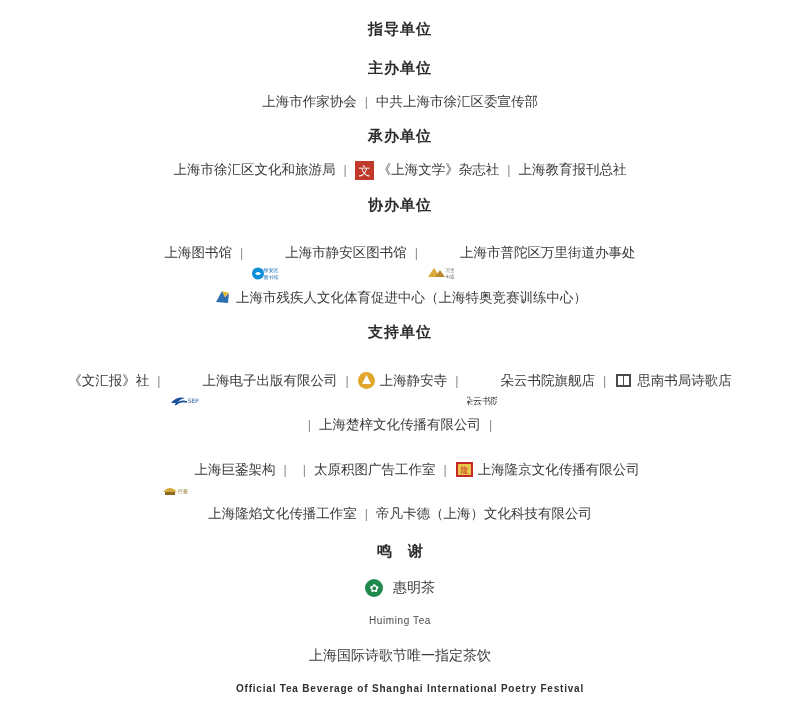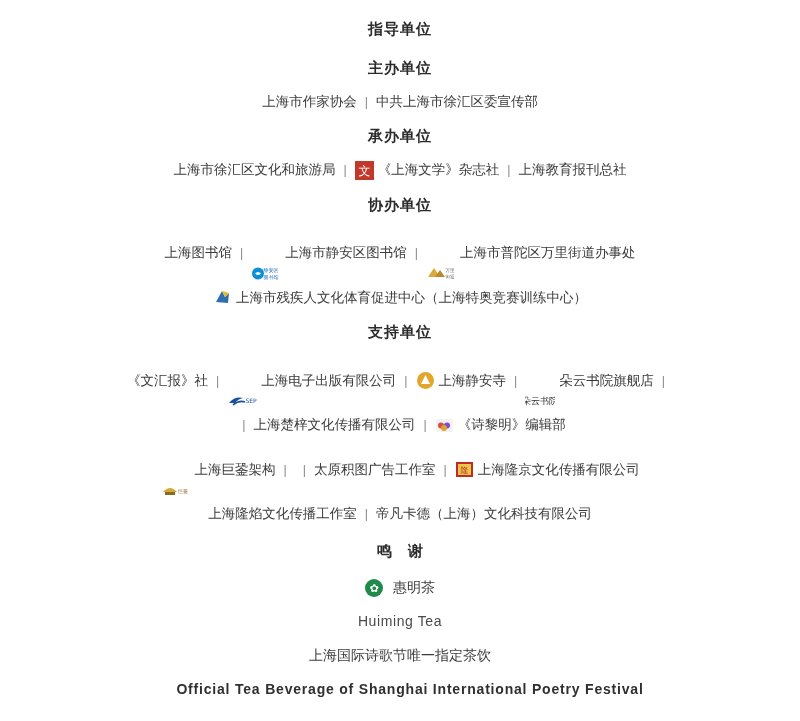--- a/index.html
+++ b/index.html
@@ -84,21 +84,21 @@
   .sec-spacer-md { height: 14px; }
   .sec-spacer-lg { height: 20px; }
 
   .thanks-line {
     font-size: 14px;
     color: #3a3a3a;
     line-height: 34px;
     text-align: center;
   }
   .thanks-en {
-    font-size: 14px;
+    font-size: 10px;
     color: #4a4a4a;
     letter-spacing: 0.6px;
     line-height: 34px;
   }
   .thanks-en.bold {
     font-weight: bold;
     letter-spacing: 0.8px;
     color: #2f2f2f;
     margin-left: 20px;
   }
@@ -246,39 +246,38 @@
       <span class="sep">|</span>
       <span class="item">
         <span class="logo wide">
           <svg width="30" height="19" viewBox="0 0 30 19">
             <text x="15" y="13" font-size="9" fill="#2b2b2b" text-anchor="middle" font-family="DejaVu Sans, sans-serif">朵云书院</text>
           </svg>
         </span>
         <span>朵云书院旗舰店</span>
       </span>
       <span class="sep">|</span>
+      <span class="item">
+        <span class="logo">
+          <svg width="19" height="19" viewBox="0 0 19 19">
+            <rect x="2" y="3" width="15" height="13" fill="#4a4a4a"></rect>
+            <rect x="4" y="5" width="11" height="9" fill="#ffffff"></rect>
+            <path d="M9.5 5 L9.5 14" stroke="#4a4a4a" stroke-width="1"></path>
+          </svg>
+        </span>
+        <span>思南书局诗歌店</span>
+      </span>
     </div>
 
     <div class="row">
       <span class="sep">|</span>
       <span class="item">
         <span>上海楚梓文化传播有限公司</span>
       </span>
       <span class="sep">|</span>
-      <span class="item">
-        <span class="logo">
-          <svg width="19" height="19" viewBox="0 0 19 19">
-            <rect x="1" y="3" width="17" height="13" rx="2" fill="#f2f2f2"></rect>
-            <circle cx="6" cy="9.5" r="3" fill="#d94a4a"></circle>
-            <circle cx="12" cy="9.5" r="3" fill="#7b4ad9"></circle>
-            <circle cx="9" cy="12" r="3" fill="#e0a32c"></circle>
-          </svg>
-        </span>
-        <span>《诗黎明》编辑部</span>
-      </span>
     </div>
 
     <div class="row">
       <span class="item">
         <span class="logo wide">
           <svg width="30" height="19" viewBox="0 0 30 19">
             <path d="M3 12 q7 -8 14 0 z" fill="#d6a93c"></path>
             <rect x="5" y="12" width="10" height="3" fill="#8a6b20"></rect>
             <text x="23" y="13" font-size="5" fill="#8a6b20" text-anchor="middle" font-family="DejaVu Sans, sans-serif">巨銎</text>
           </svg>

